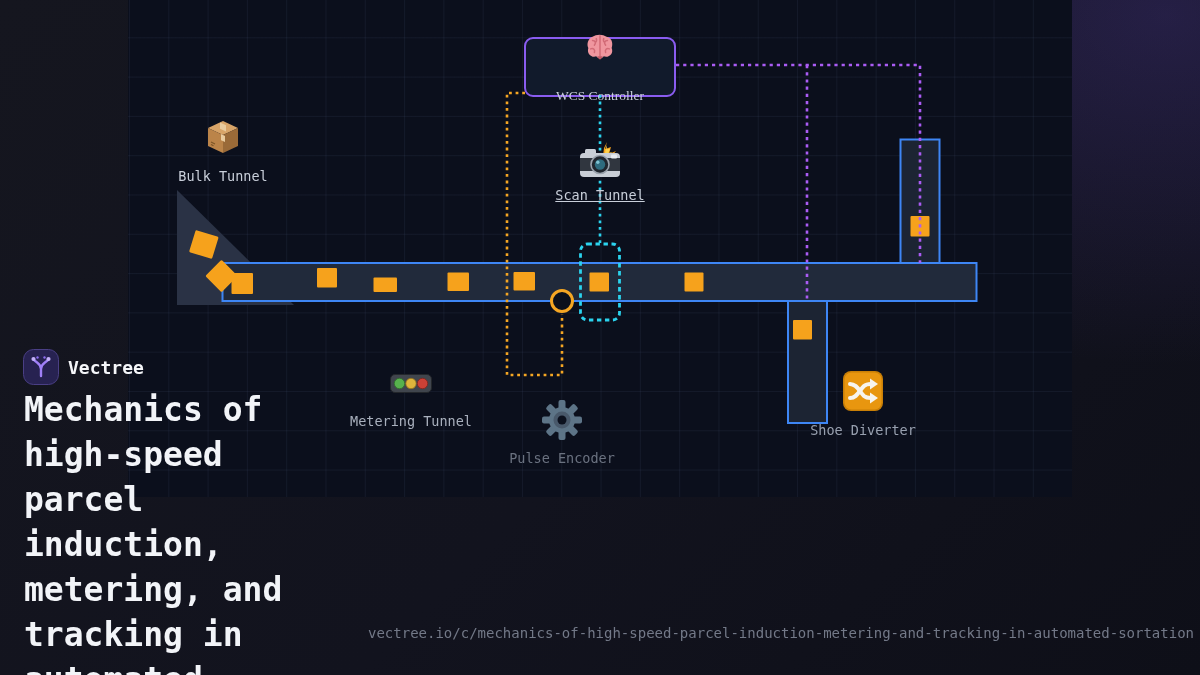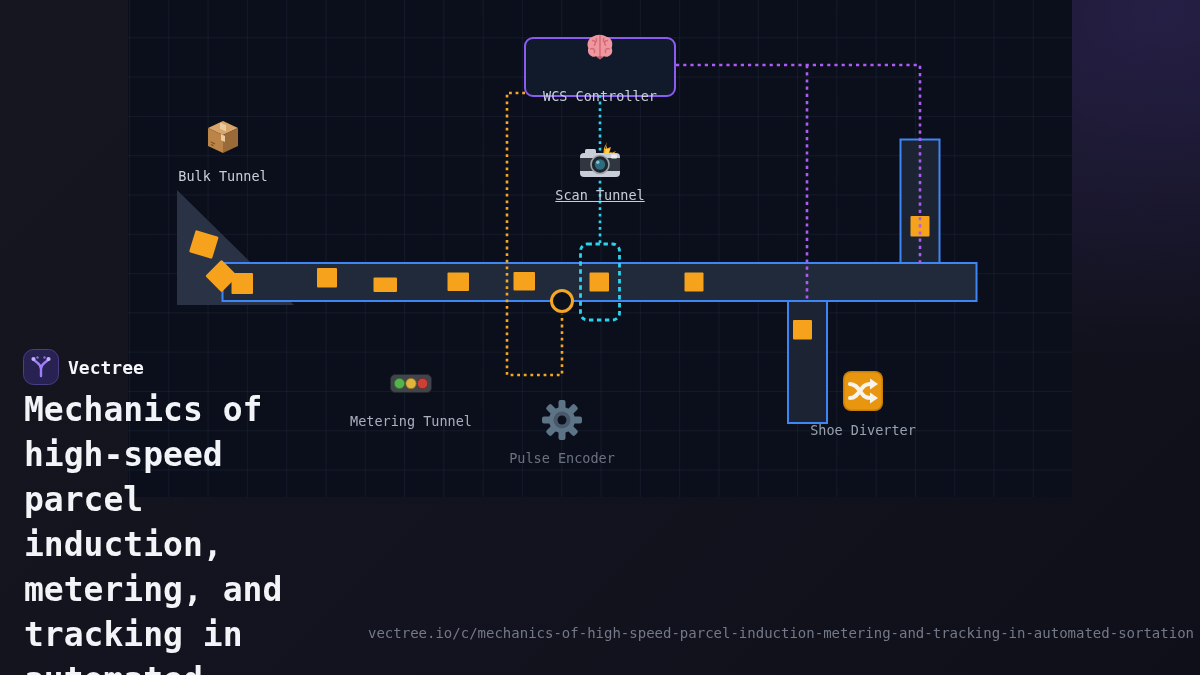--- a/index.html
+++ b/index.html
@@ -146,21 +146,21 @@
   <svg width="42" height="42" viewBox="0 0 42 42">
     <rect x="1" y="1" width="40" height="40" rx="8" fill="#c97f06"></rect>
     <rect x="2.5" y="2.5" width="37" height="37" rx="7" fill="#e8960f"></rect>
     <path d="M8 14 C15 14 17 21 22 26 C24 27.8 26 28 29 28" fill="none" stroke="#f7f4ee" stroke-width="4" stroke-linecap="round"></path>
     <path d="M8 28 C15 28 17 21 22 16 C24 14.2 26 14 29 14" fill="none" stroke="#f7f4ee" stroke-width="4" stroke-linecap="round"></path>
     <polygon points="28,8.5 36,14 28,19.5" fill="#f7f4ee"></polygon>
     <polygon points="28,22.5 36,28 28,33.5" fill="#f7f4ee"></polygon>
   </svg>
 </div>
 
-<div class="node-label" style="left:600px;top:88px;">WCS Controller</div>
+<div class="node-label" style="left:600px;top:88px;font-family:Liberation Serif, serif;">WCS Controller</div>
 <div class="node-label" style="left:600px;top:187px;text-decoration:underline;">Scan Tunnel</div>
 <div class="node-label" style="left:223px;top:168px;">Bulk Tunnel</div>
 <div class="node-label label-soft" style="left:411px;top:413px;">Metering Tunnel</div>
 <div class="node-label label-dim" style="left:562px;top:450px;text-align:center;">Pulse Encoder</div>
 <div class="node-label label-mid" style="left:863px;top:422px;text-align:right;">Shoe Diverter</div>
 
 <div class="branding icon logo-badge">
   <svg width="36" height="36" viewBox="0 0 36 36">
     <rect x="0.5" y="0.5" width="35" height="35" rx="10" fill="#272251" stroke="#4a3f85"></rect>
     <path d="M18 27 L18 20 C18 14.5 14 14.5 10.5 10.5 M18 20 C18 14.5 22 14.5 25.5 10.5" fill="none" stroke="#9f7ff7" stroke-width="2.4" stroke-linecap="round"></path>

